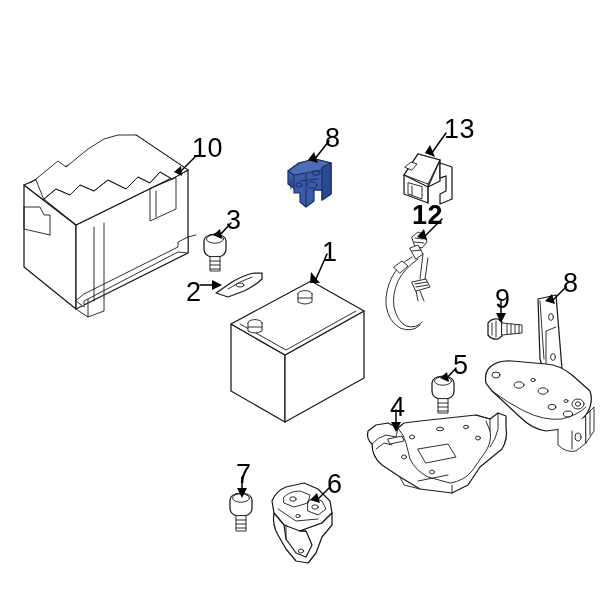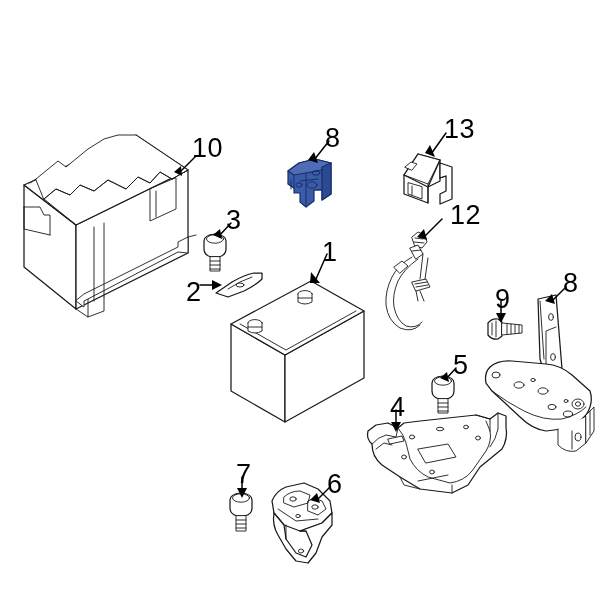--- a/index.html
+++ b/index.html
@@ -355,21 +355,21 @@
   <div class="callout-label" style="left:226px; top:168px;">3</div>
 
   <div class="callout-label" style="left:186px; top:240px;">2</div>
 
   <div class="callout-label" style="left:322px; top:200px;">1</div>
 
   <div class="callout-label" style="left:325px; top:86px;">8</div>
 
   <div class="callout-label" style="left:444px; top:77px;">13</div>
 
-  <div class="callout-label" style="left:450px; top:163px;">12</div>
+  <div class="callout-label" style="left:412px; top:163px;font-weight:bold;">12</div>
 
   <div class="callout-label" style="left:495px; top:247px;">9</div>
 
   <div class="callout-label" style="left:563px; top:231px;">8</div>
 
   <div class="callout-label" style="left:453px; top:313px;">5</div>
 
   <div class="callout-label" style="left:390px; top:355px;">4</div>
 
   <div class="callout-label" style="left:236px; top:422px;">7</div>

